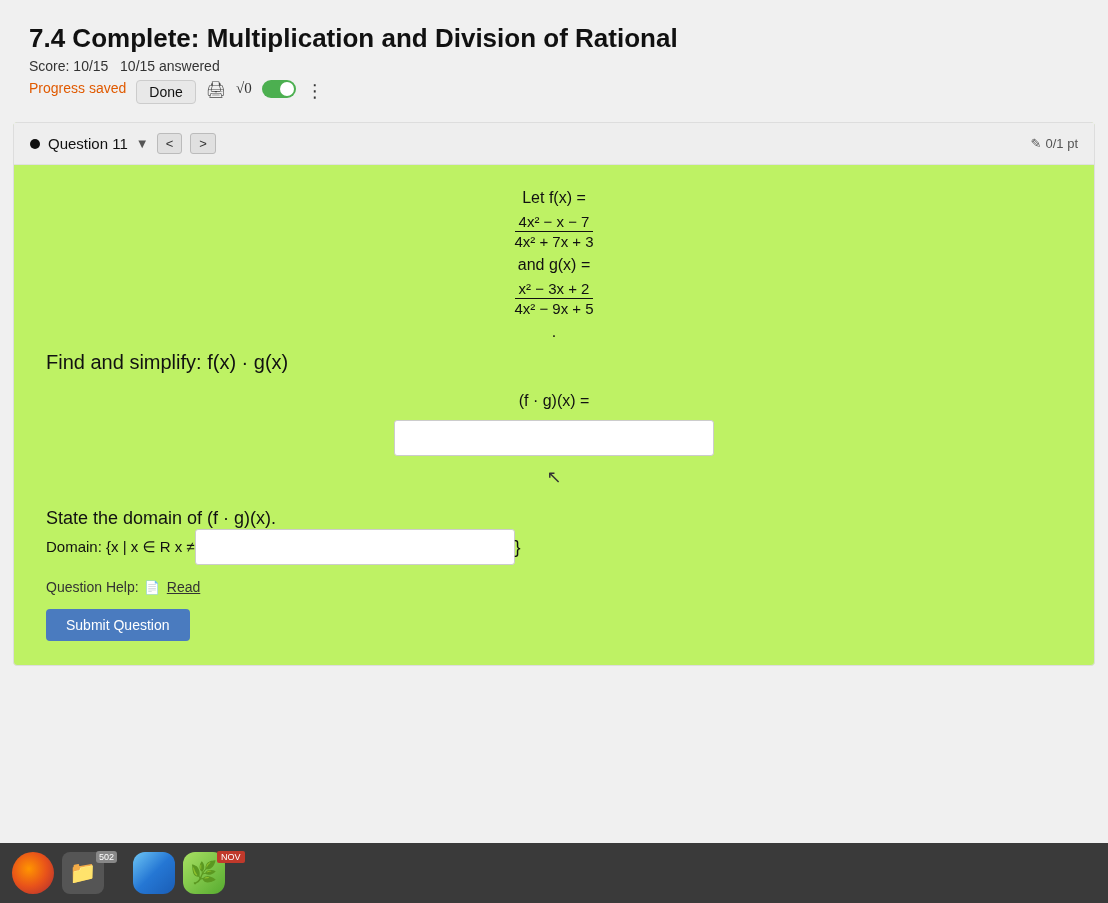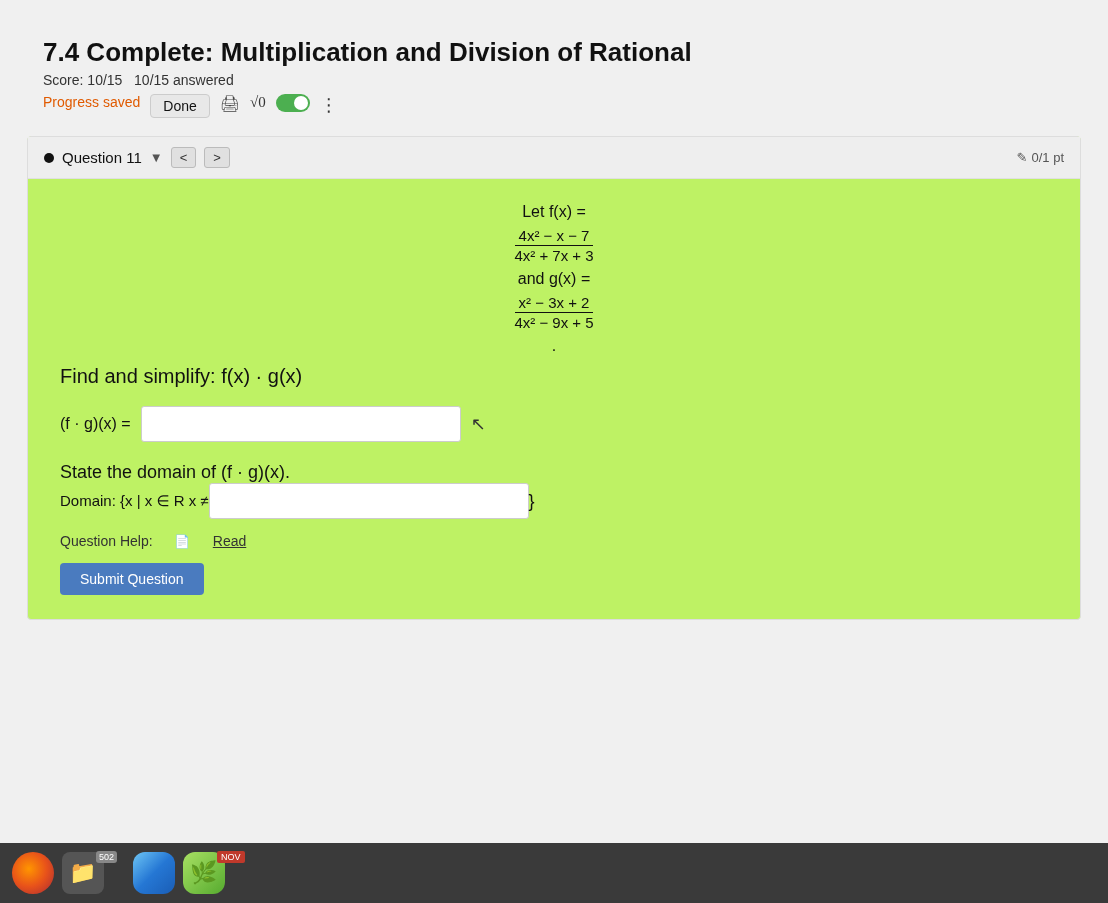--- a/index.html
+++ b/index.html
@@ -10,21 +10,21 @@
       font-size: 15px;
       color: #111;
       width: 1108px;
       min-height: 903px;
       overflow: hidden;
     }
 
     .page-wrapper {
       background: #f0f0f0;
       min-height: 903px;
-      padding: 15px;
+      padding: 1px;
       position: relative;
     }
 
     
     .header {
       background: #f0f0f0;
       padding: 22px 28px 6px 28px;
     }
 
     .page-title {
@@ -207,20 +207,21 @@
       margin-bottom: 18px;
       color: #111;
     }
 
     
     .answer-row {
       display: flex;
       align-items: center;
       gap: 10px;
       margin-bottom: 20px;
+      flex-direction: column;
     }
 
     .answer-label {
       font-size: 16px;
       color: #111;
       white-space: nowrap;
     }
 
     .answer-input {
       border: 1px solid #ccc;
@@ -269,21 +270,21 @@
       color: #111;
     }
 
     
     .question-help {
       font-size: 14px;
       color: #333;
       margin-bottom: 14px;
       display: flex;
       align-items: center;
-      gap: 22px;
+      gap: 6px;
     }
 
     .read-link {
       color: #333;
       text-decoration: underline;
       cursor: pointer;
       display: flex;
       align-items: center;
       gap: 4px;
     }

